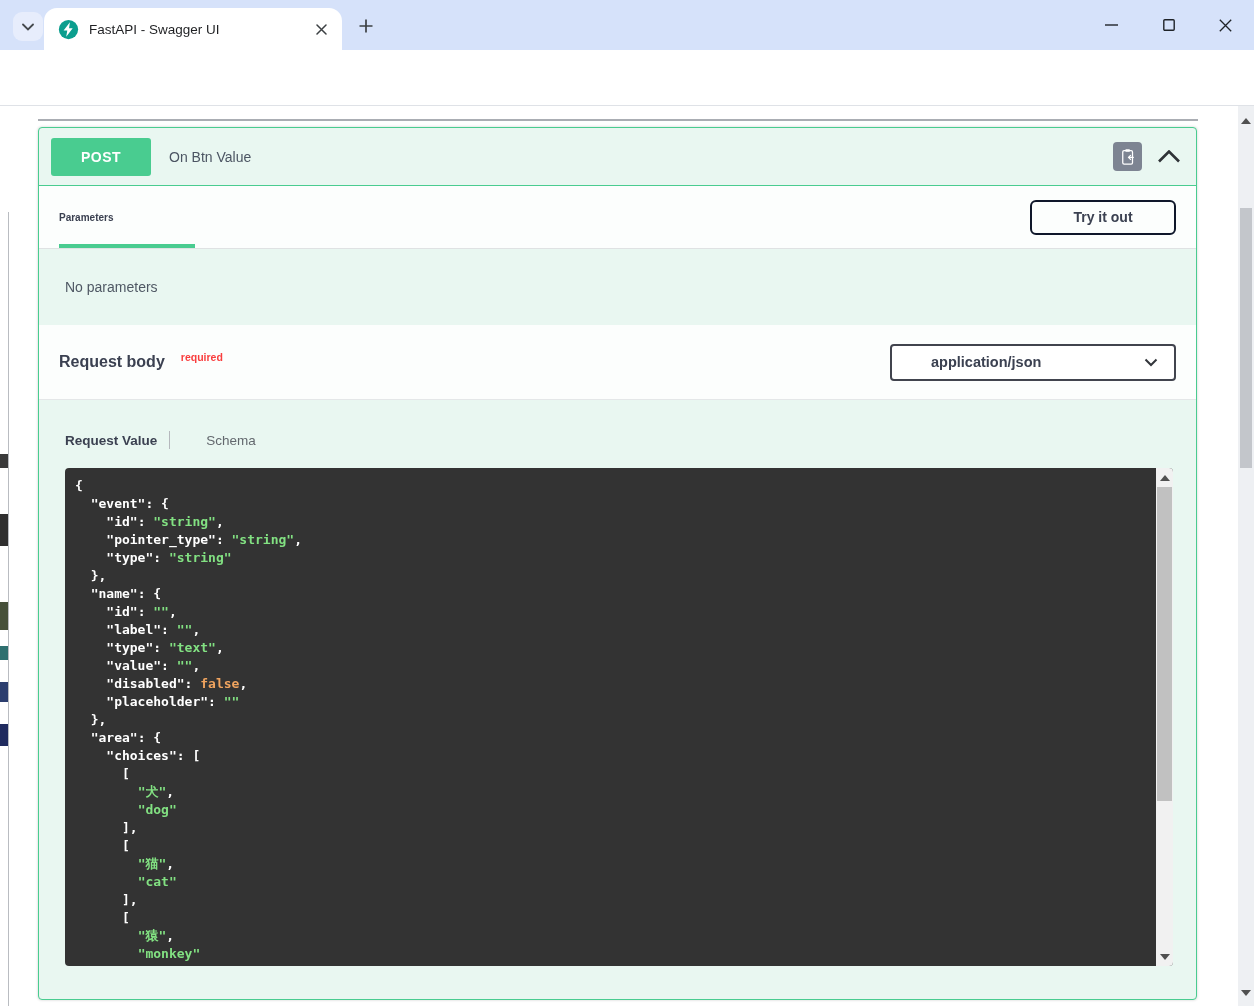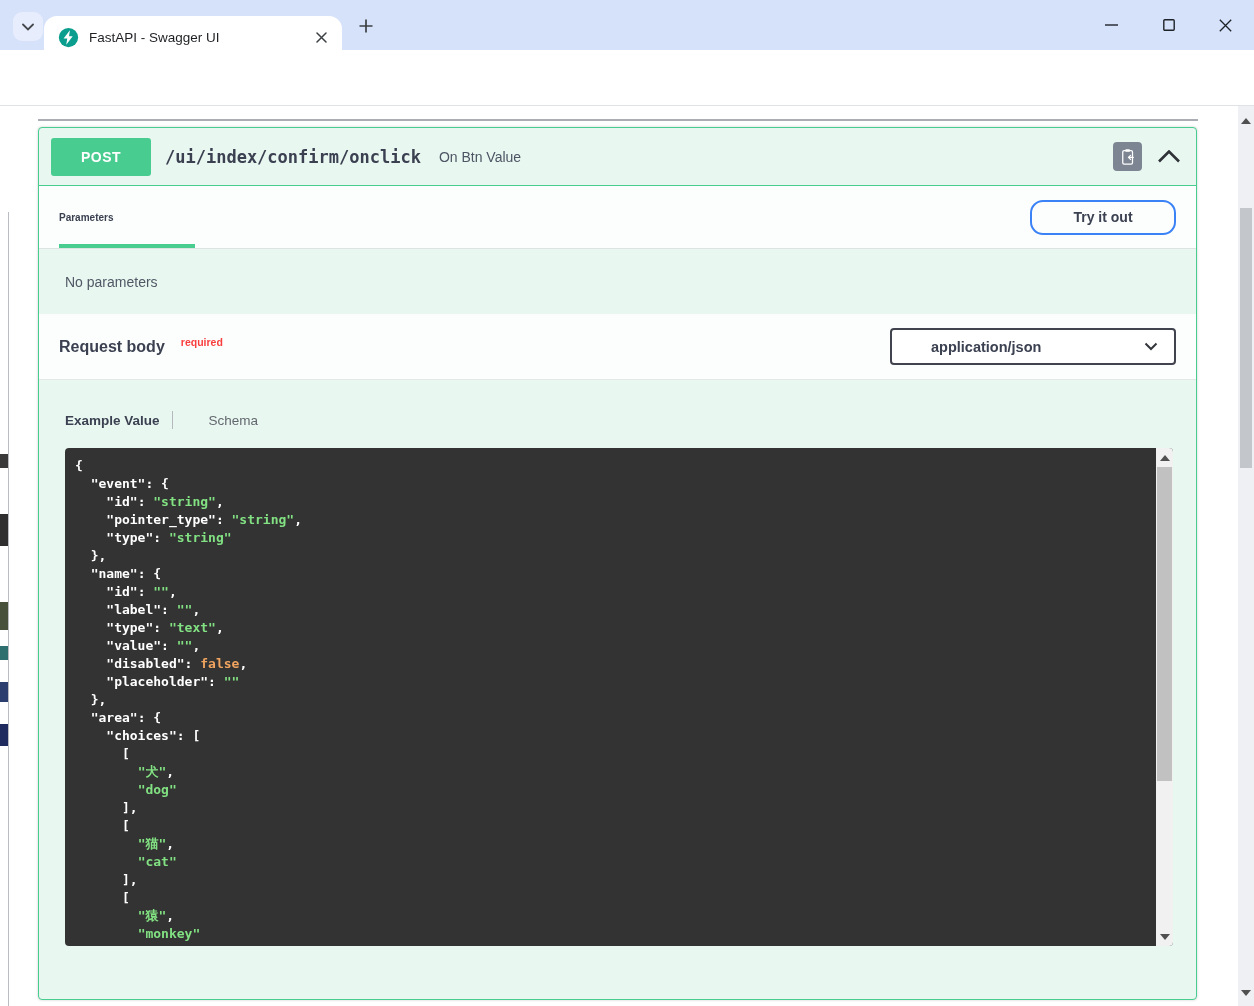--- a/index.html
+++ b/index.html
@@ -2,21 +2,21 @@
 <html><head>
 <meta charset="utf-8">
 <style>
   * { margin:0; padding:0; box-sizing:border-box; }
   html,body { width:1254px; height:1006px; overflow:hidden; }
   body { font-family:"Liberation Sans", sans-serif; background:#fff; position:relative; }
 
   
   .tabstrip { position:absolute; left:0; top:0; width:1254px; height:50px; background:#d6e2fa; }
   .tab-search-btn { position:absolute; left:13px; top:12px; width:30px; height:29px; border-radius:9px; background:#e7edfc; display:flex; align-items:center; justify-content:center; }
-  .tab { position:absolute; left:44px; top:16px; width:298px; height:42px; background:#fff; border-radius:13px 13px 0 0; display:flex; align-items:center; padding:0 12px 0 14px; }
+  .tab { position:absolute; left:44px; top:8px; width:298px; height:42px; background:#fff; border-radius:13px 13px 0 0; display:flex; align-items:center; padding:0 12px 0 14px; }
   .favicon { width:21px; height:21px; flex:0 0 auto; }
   .tab-title { flex:1; margin-left:10px; font-size:13.5px; color:#1f2023; white-space:nowrap; overflow:hidden; }
   .tab-close { width:18px; height:18px; display:flex; align-items:center; justify-content:center; border-radius:50%; }
   .new-tab-btn { position:absolute; left:354px; top:14px; width:24px; height:24px; display:flex; align-items:center; justify-content:center; }
   .win-controls { position:absolute; right:0; top:0; height:50px; display:flex; align-items:center; }
   .win-btn { width:57px; height:50px; display:flex; align-items:center; justify-content:center; }
 
   .toolbar { position:absolute; left:0; top:50px; width:1254px; height:56px; background:#ffffff; border-bottom:1px solid #dfe2e7; }
   .nav-btn { position:absolute; top:66px; width:26px; height:26px; display:flex; align-items:center; justify-content:center; }
   .urlbar { position:absolute; left:152px; top:67px; width:884px; height:36px; background:#e9eef9; border-radius:18px; display:flex; align-items:center; padding:0 10px 0 14px; }
@@ -34,25 +34,25 @@
   .post-badge { min-width:100px; height:38px; background:#49cc90; border-radius:3px; color:#fff; font-weight:bold; font-size:14px; display:flex; align-items:center; justify-content:center; letter-spacing:.5px; }
   .op-path { margin-left:14px; font-family:"DejaVu Sans Mono", monospace; font-size:17px; font-weight:600; color:#3b4151; }
   .op-desc { margin-left:18px; font-size:14px; color:#4c5563; }
   .op-spacer { flex:1; }
   .copy-btn { width:29px; height:29px; background:#7d8492; border-radius:4px; display:flex; align-items:center; justify-content:center; margin-right:12px; }
   .collapse-btn { width:30px; height:30px; display:flex; align-items:center; justify-content:center; }
 
   .params-header { height:63px; background:rgba(255,255,255,.85); display:flex; align-items:center; padding:0 20px; position:relative; border-bottom:1px solid rgba(59,65,81,.15); }
   .params-title { font-size:10px; font-weight:bold; color:#3b4151; }
   .tab-underline { position:absolute; left:20px; bottom:0; width:136px; height:4px; background:#49cc90; }
-  .tryout-btn { margin-left:auto; width:146px; height:35px; background:transparent; border:2px solid #3b82f6; border-radius:13px; font-family:"Liberation Sans",sans-serif; font-size:14px; font-weight:bold; color:#3b4151; }
-
-  .no-params { height:65px; display:flex; align-items:center; padding:0 26px; font-size:14px; color:#4f5864; }
-
-  .reqbody-header { height:66px; background:rgba(255,255,255,.85); display:flex; align-items:center; padding:0 20px; border-bottom:1px solid rgba(59,65,81,.12); }
+  .tryout-btn { margin-left:auto; width:146px; height:35px; background:transparent; border:2px solid #0f172a; border-radius:6px; font-family:"Liberation Sans",sans-serif; font-size:14px; font-weight:bold; color:#3b4151; }
+
+  .no-params { height:76px; display:flex; align-items:center; padding:0 26px; font-size:14px; color:#4f5864; }
+
+  .reqbody-header { height:75px; background:rgba(255,255,255,.85); display:flex; align-items:center; padding:0 20px; border-bottom:1px solid rgba(59,65,81,.12); }
   .reqbody-title { font-size:16px; font-weight:bold; color:#3b4151; }
   .required-flag { font-size:10.5px; font-weight:600; color:#f93e3e; vertical-align:top; position:relative; top:-5px; margin-left:16px; }
   .ct-select { margin-left:auto; width:286px; height:37px; background:#fff; border:2px solid #41444e; border-radius:4px; display:flex; align-items:center; padding:0 16px; }
   .ct-value { flex:1; font-size:14.5px; font-weight:600; color:#3b4151;margin-left:23px; }
 
   .model-body { padding:30px 0 0 26px; }
   .model-tabs { display:flex; align-items:center; height:20px; }
   .tab-example { font-size:13.5px; font-weight:bold; color:#3b4151; }
   .tab-divider { width:1px; height:18px; background:#b5b8bd; margin:0 12px; }
   .tab-schema { font-size:13.5px; color:#63686e;margin-left:24px; }
@@ -189,21 +189,20 @@
   <div class="edge-frag" style="top:576px;height:20px;background:#2c3e6e"></div>
   <div class="edge-frag" style="top:618px;height:22px;background:#1f2a5e"></div>
 </div>
 
 <div class="section-divider"></div>
 
 <div class="opblock">
 
   <div class="op-summary">
     <span class="post-badge">POST</span>
-    <span class="op-path">/ui/index/confirm/onclick</span>
     <span class="op-desc">On Btn Value</span>
     <span class="op-spacer"></span>
     <span class="copy-btn">
       <svg width="18" height="20" viewBox="0 0 24 26">
           <rect x="5" y="4.5" width="13" height="18" rx="1.8" fill="none" stroke="#fff" stroke-width="1.7"></rect>
           <rect x="8.4" y="2.6" width="6.2" height="3.4" rx="1" fill="#fff"></rect>
           <path d="M19 13.5h-6 M15.4 10.8 12.6 13.5l2.8 2.7" fill="none" stroke="#fff" stroke-width="1.7" stroke-linecap="round" stroke-linejoin="round"></path>
         </svg>
     </span>
     <span class="collapse-btn">
@@ -227,21 +226,21 @@
     <div class="ct-select">
       <span class="ct-value">application/json</span>
       <svg width="14" height="9" viewBox="0 0 14 9">
           <path d="M1.5 1.5 7 7 12.5 1.5" fill="none" stroke="#33363b" stroke-width="2"></path>
         </svg>
     </div>
   </div>
 
   <div class="model-body">
     <div class="model-tabs">
-      <span class="tab-example">Example Value</span>
+      <span class="tab-example">Request Value</span>
       <span class="tab-divider"></span>
       <span class="tab-schema">Schema</span>
     </div>
 
     <div class="code-wrap">
       <pre class="code-inner"><div class="cl">{</div><div class="cl">  <span class="ck">"event"</span>: {</div><div class="cl">    <span class="ck">"id"</span>: <span class="cs">"string"</span>,</div><div class="cl">    <span class="ck">"pointer_type"</span>: <span class="cs">"string"</span>,</div><div class="cl">    <span class="ck">"type"</span>: <span class="cs">"string"</span></div><div class="cl">  },</div><div class="cl">  <span class="ck">"name"</span>: {</div><div class="cl">    <span class="ck">"id"</span>: <span class="cs">""</span>,</div><div class="cl">    <span class="ck">"label"</span>: <span class="cs">""</span>,</div><div class="cl">    <span class="ck">"type"</span>: <span class="cs">"text"</span>,</div><div class="cl">    <span class="ck">"value"</span>: <span class="cs">""</span>,</div><div class="cl">    <span class="ck">"disabled"</span>: <span class="cb">false</span>,</div><div class="cl">    <span class="ck">"placeholder"</span>: <span class="cs">""</span></div><div class="cl">  },</div><div class="cl">  <span class="ck">"area"</span>: {</div><div class="cl">    <span class="ck">"choices"</span>: [</div><div class="cl">      [</div><div class="cl">        <span class="cs">"犬"</span>,</div><div class="cl">        <span class="cs">"dog"</span></div><div class="cl">      ],</div><div class="cl">      [</div><div class="cl">        <span class="cs">"猫"</span>,</div><div class="cl">        <span class="cs">"cat"</span></div><div class="cl">      ],</div><div class="cl">      [</div><div class="cl">        <span class="cs">"猿"</span>,</div><div class="cl">        <span class="cs">"monkey"</span></div><div class="cl">      ],</div></pre>
       <div class="code-scrollbar">
         <div class="sb-arrow" style="top:1px">
             <span class="tri-up"></span>
           </div>

